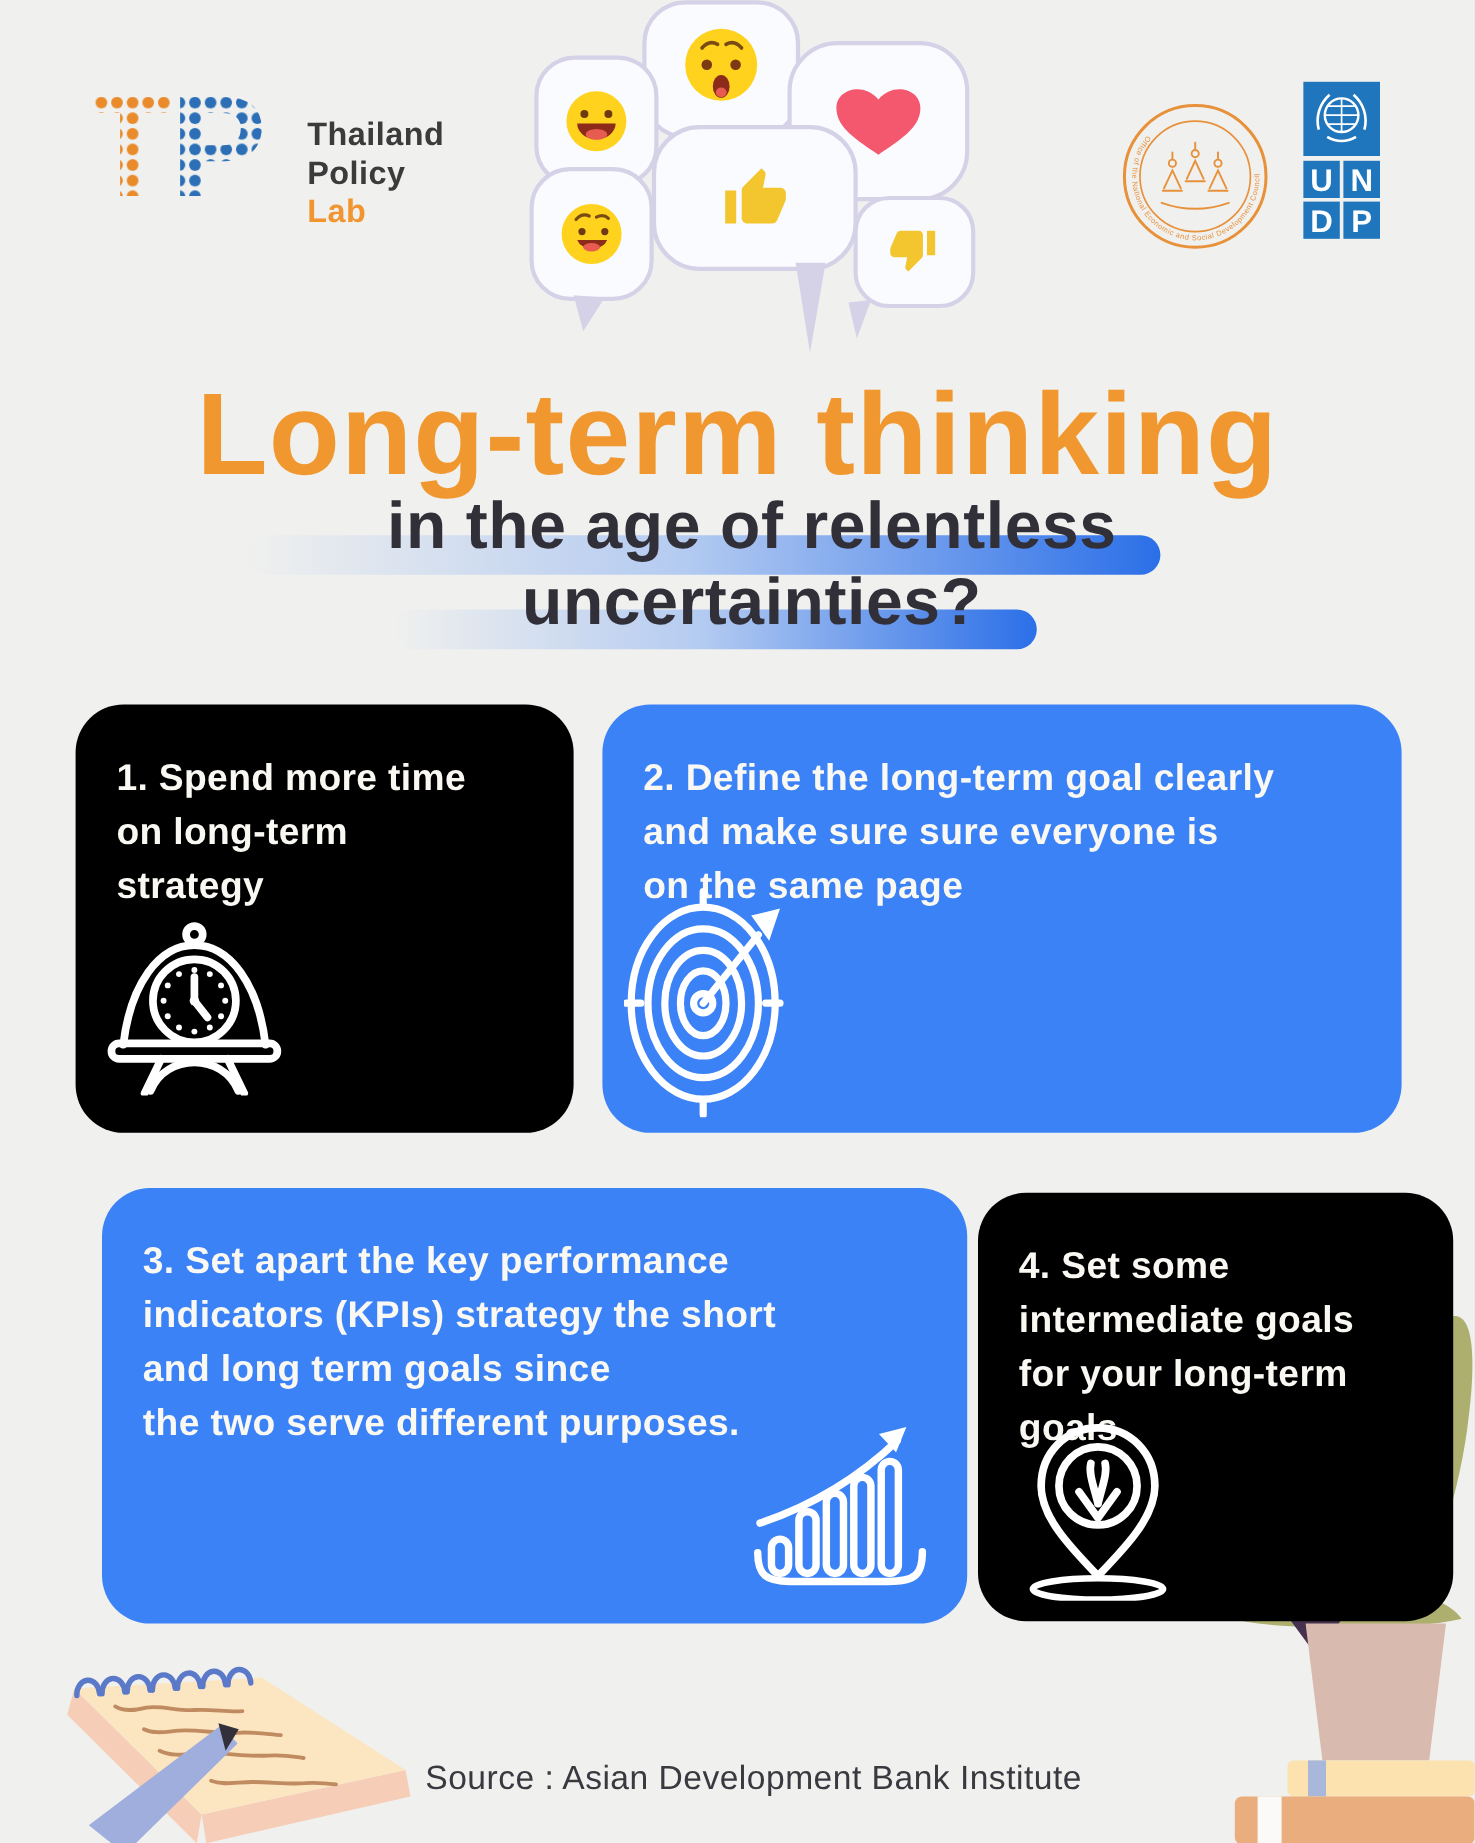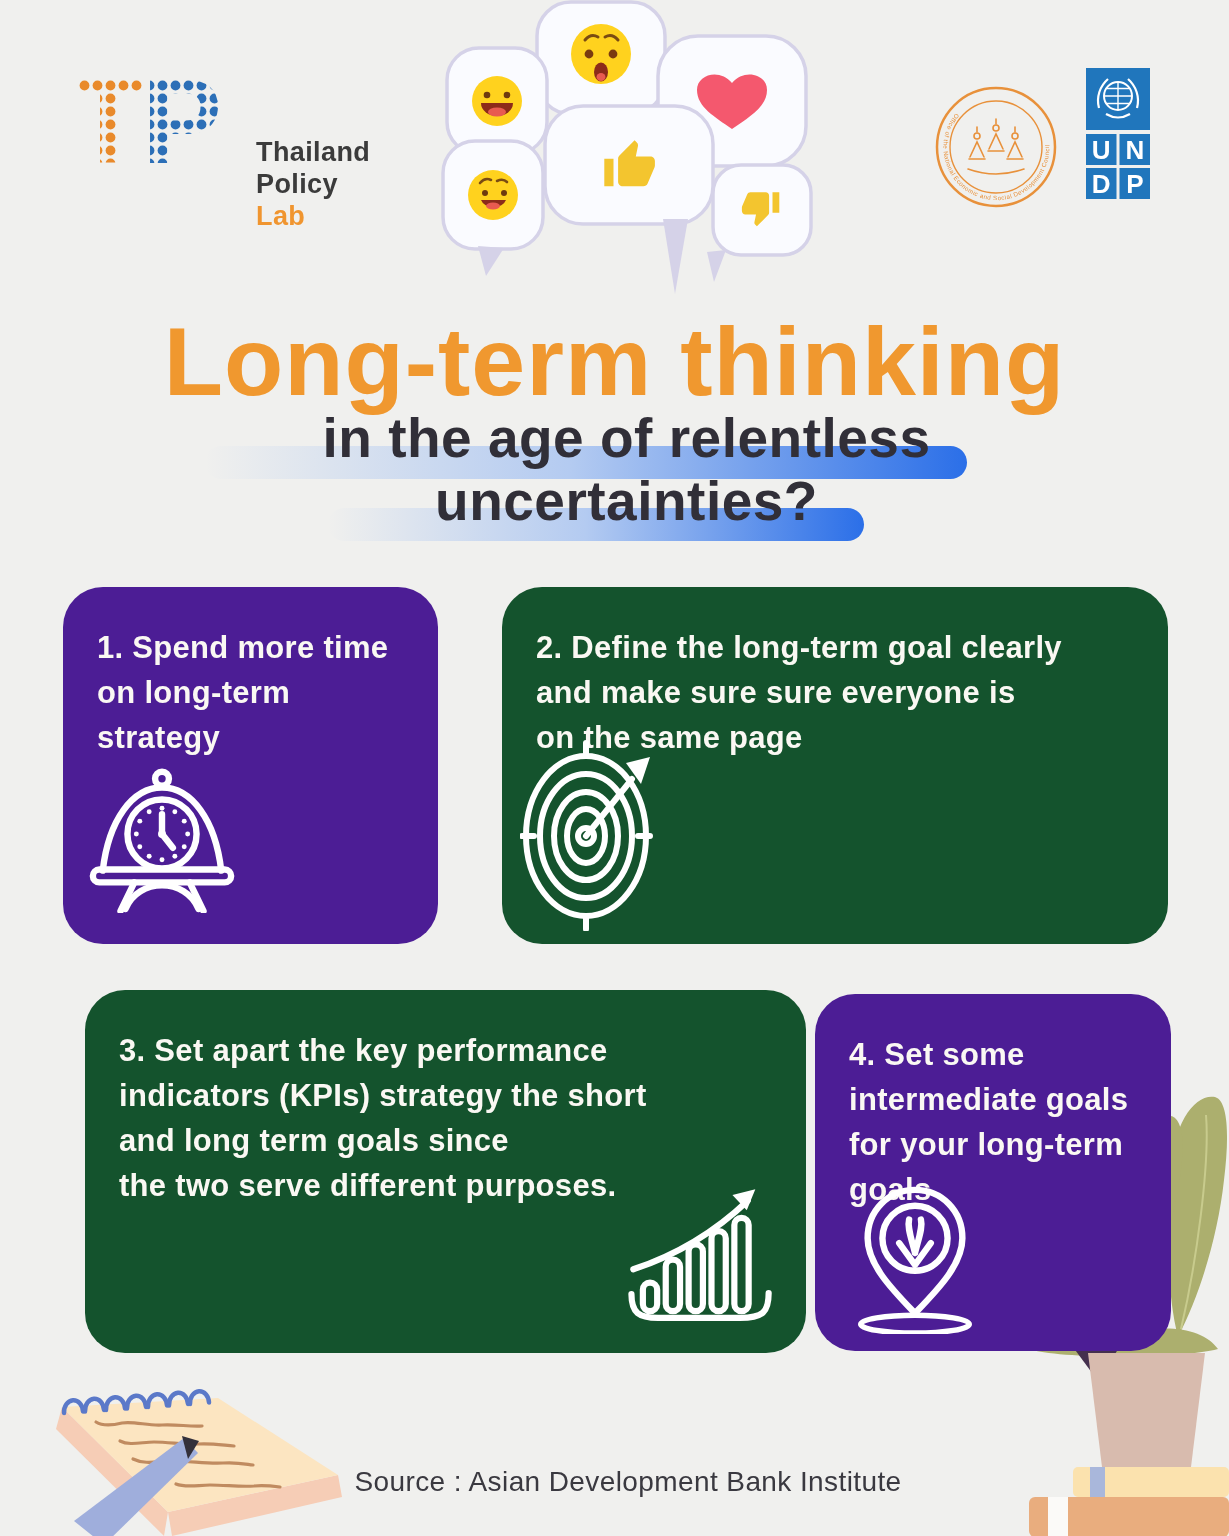--- a/index.html
+++ b/index.html
@@ -3,40 +3,40 @@
 <meta charset="utf-8">
 <style>
   html,body{margin:0;padding:0;background:#DDD;}
   .poster{
     position:relative;width:1229px;height:1536px;overflow:hidden;
     background:#F0F0EE;font-family:"Liberation Sans",sans-serif;margin:0 auto;
   }
   
   .tpl-logo{position:absolute;left:78px;top:66px;z-index:2;}
   .tpl-words{position:absolute;left:256px;top:96px;z-index:2;
-    font-size:27px;line-height:32px;font-weight:700;color:#3B3B3B;letter-spacing:.4px;margin-top:40px;}
+    font-size:27px;line-height:32px;font-weight:700;color:#3B3B3B;letter-spacing:.4px;}
   .tpl-words .lab{color:#F0952F;}
   .bubbles{position:absolute;left:425px;top:0;z-index:2;}
   .seal{position:absolute;left:933px;top:84px;z-index:2;}
   .undp{position:absolute;left:1086px;top:68px;z-index:2;}
   
   .title{position:absolute;left:0;right:0;top:290px;text-align:center;z-index:3;
     font-size:97px;font-weight:700;color:#F0982F;letter-spacing:1px;margin-top:16px;}
   .sub{position:absolute;left:0;right:0;text-align:center;z-index:3;
     font-size:55px;font-weight:700;color:#312F38;letter-spacing:.5px;margin-left:24px;}
   #sub1{top:406px;}
   #sub2{top:469px;}
   .swoosh{position:absolute;height:33px;border-radius:17px;z-index:2;
     background:linear-gradient(90deg,rgba(142,181,247,0) 0%,rgba(120,166,244,.5) 48%,#2B6FE8 100%);}
   #swoosh1{left:205px;top:446px;width:762px;}
   #swoosh2{left:328px;top:508px;width:536px;}
   
   .card{position:absolute;border-radius:40px;z-index:2;}
-  .card.orange{background:#4c1d95;}
-  .card.blue{background:#14532d;}
+  .card.orange{background:#000000;padding-left:40px;}
+  .card.blue{background:#3b82f6;}
   #card1{left:63px;top:587px;width:375px;height:357px;}
   #card2{left:502px;top:587px;width:666px;height:357px;}
   #card3{left:63px;top:990px;width:721px;height:363px;margin-left:22px;}
   #card4{left:815px;top:994px;width:356px;height:357px;}
   .card-text{position:absolute;left:34px;top:38px;color:#FAF8F3;
     font-size:31px;line-height:45px;font-weight:700;letter-spacing:.3px;white-space:nowrap;}
   .card-icon{position:absolute;}
   #card1 .card-icon{left:20px;top:166px;}
   #card2 .card-icon{left:18px;top:152px;}
   #card3 .card-icon{left:535px;top:186px;}

